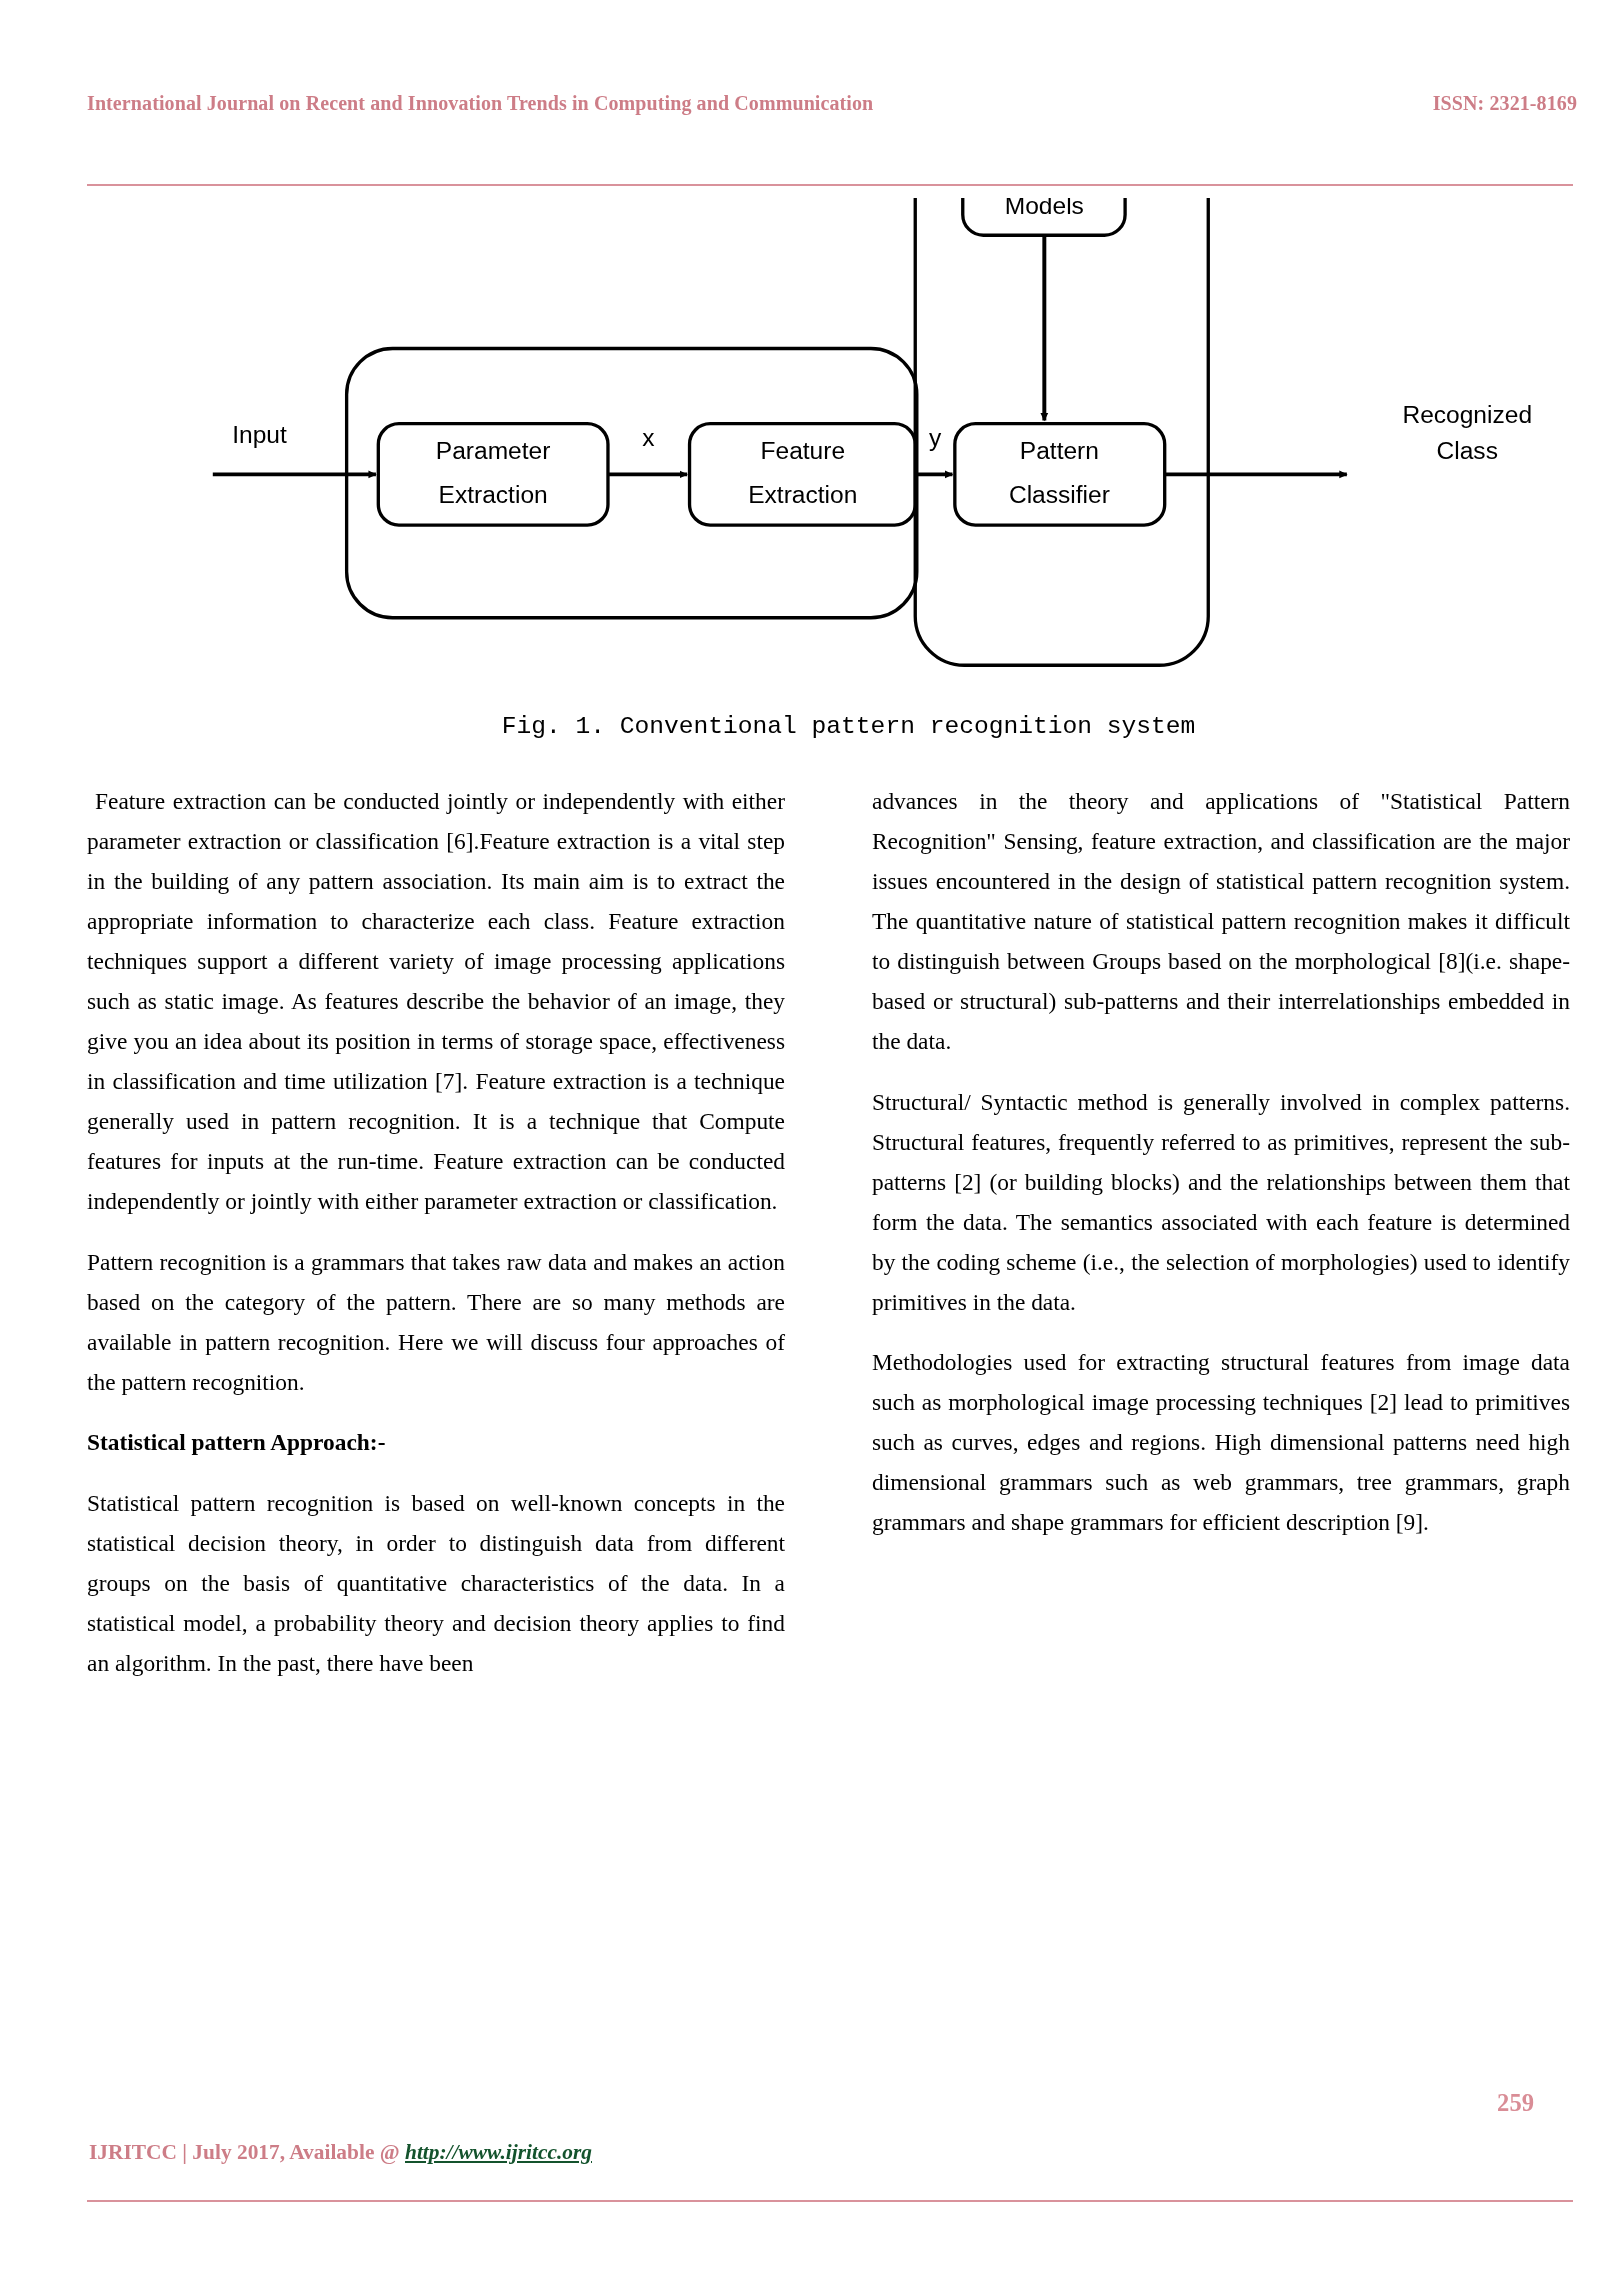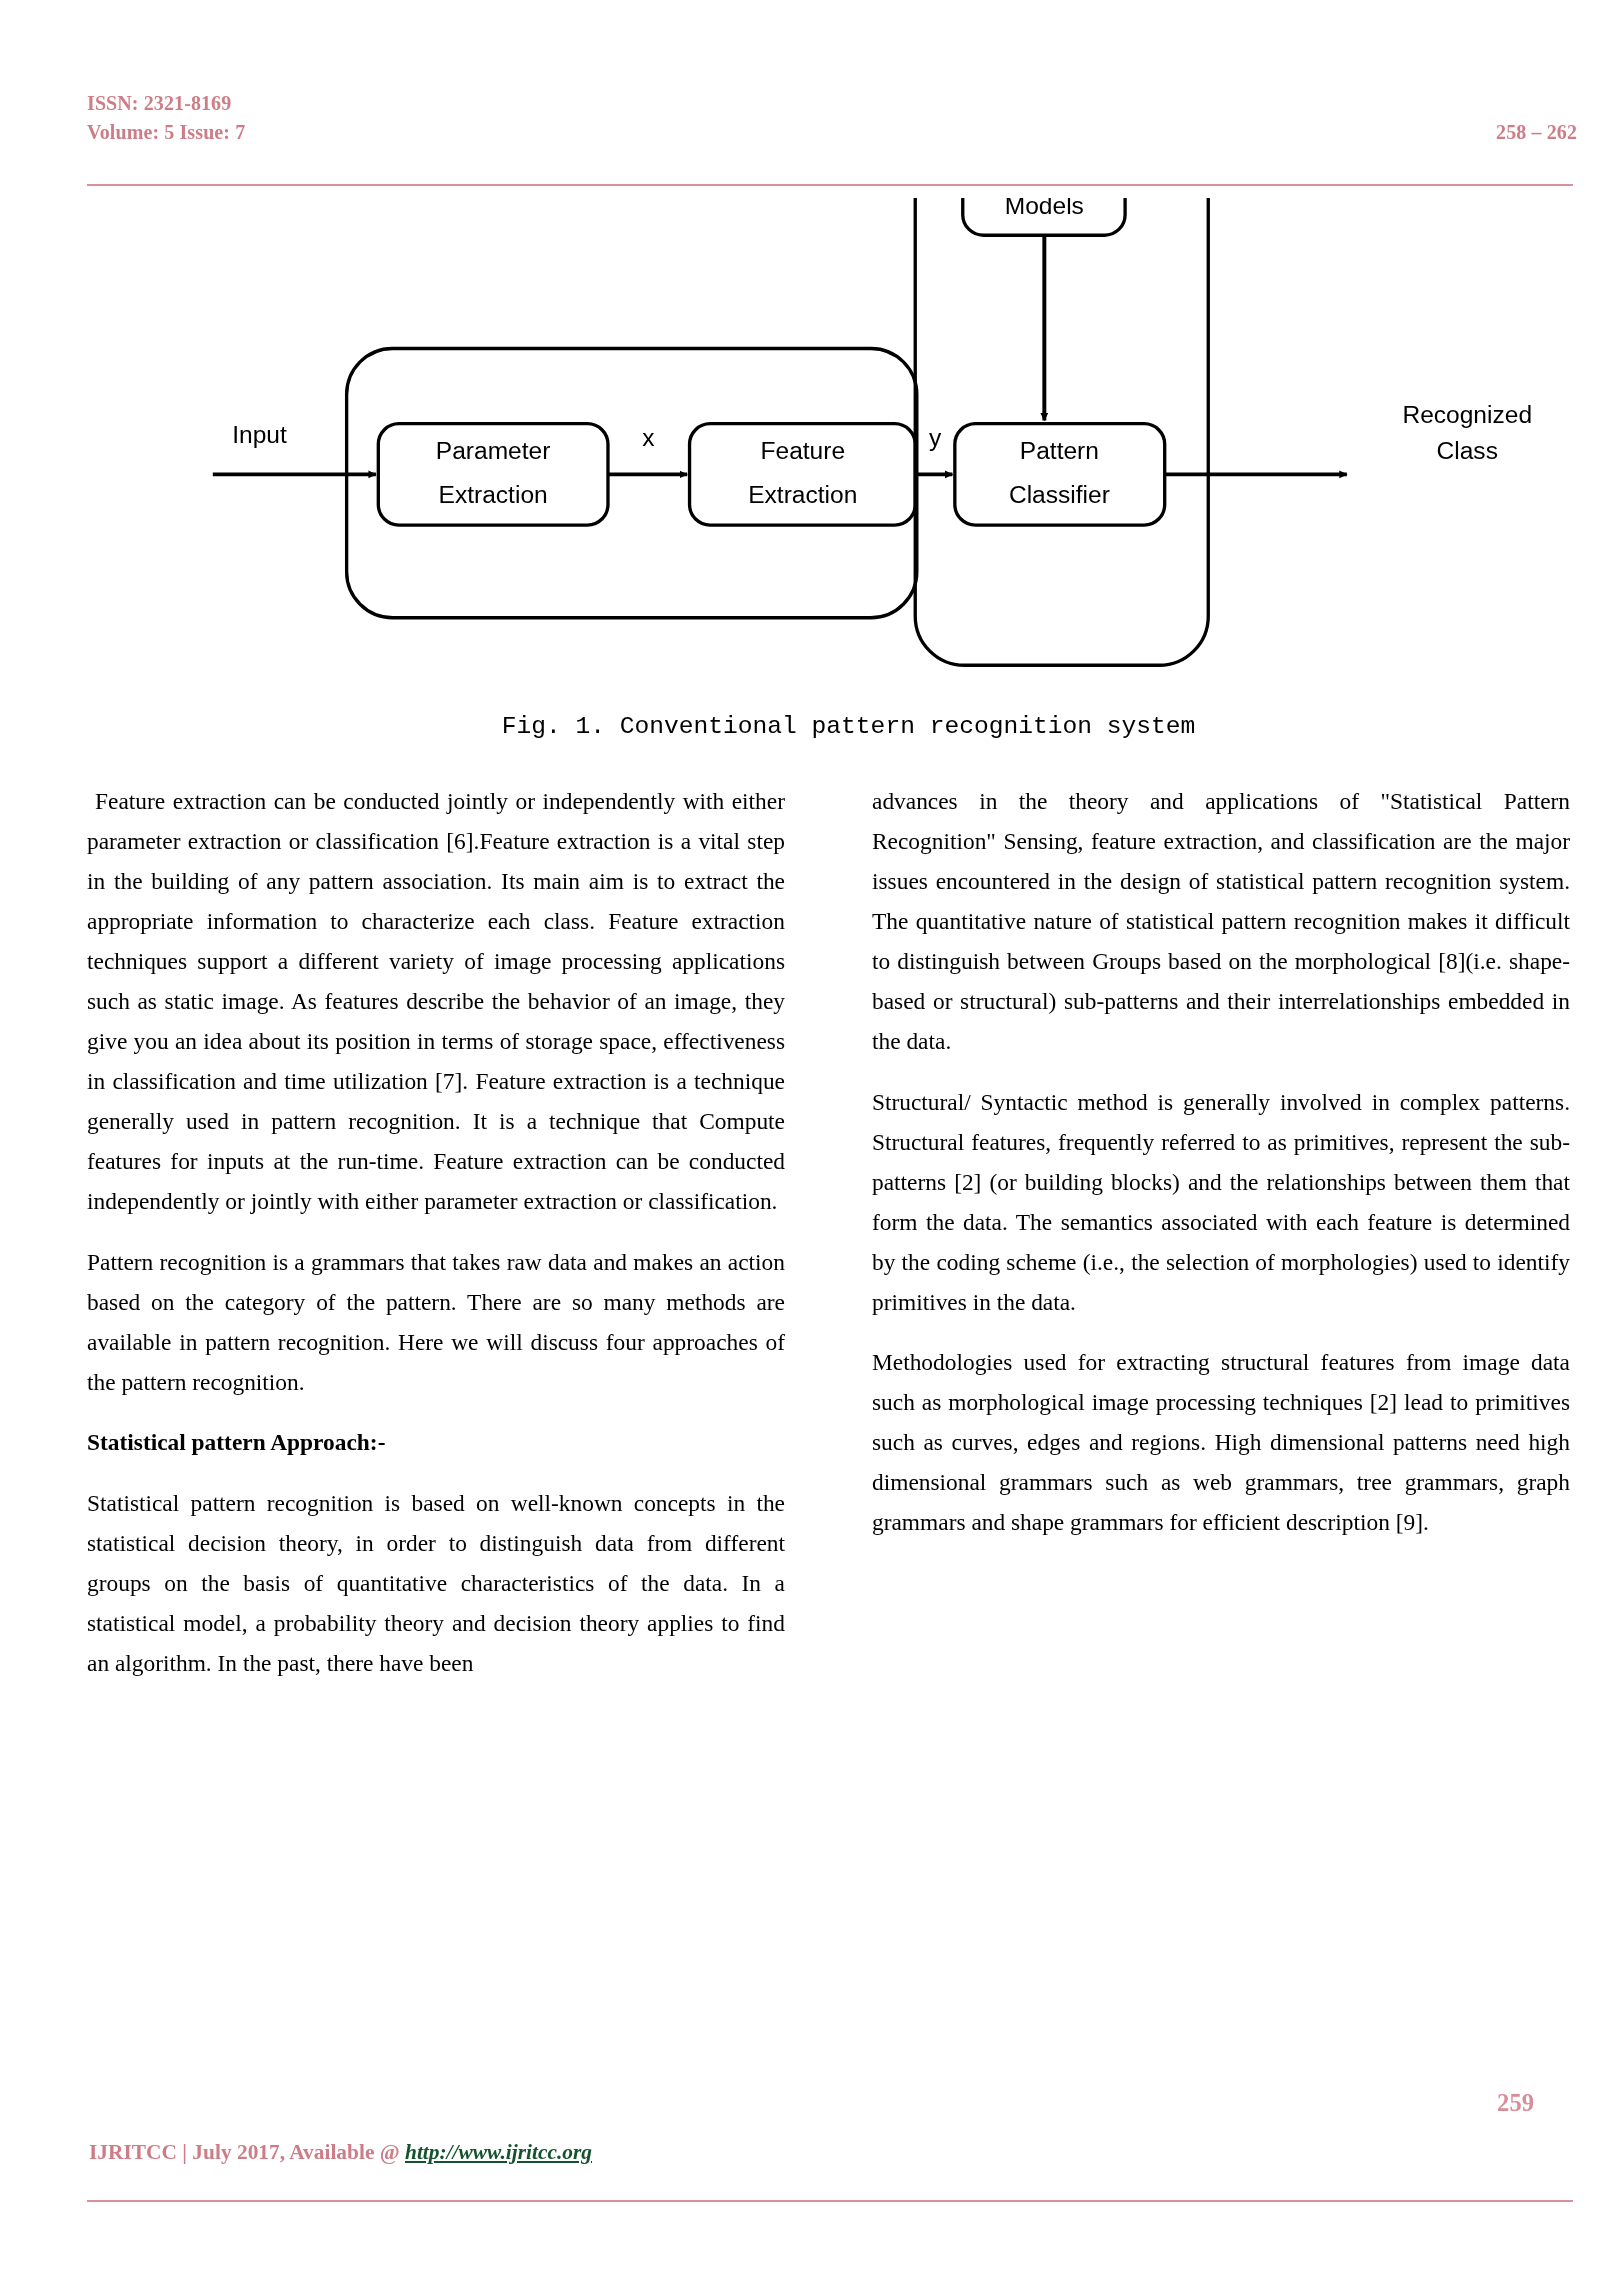--- a/index.html
+++ b/index.html
@@ -149,25 +149,22 @@
     background: #d9929b;
   }
 </style>
 </head>
 <body>
 
 <div class="page">
 
   <div class="header">
     <div class="hdr-row">
+      <span class="hdr-left">International Journal on Recent and Innovation Trends in Computing and Communication</span>
       <span class="hdr-right">ISSN: 2321-8169</span>
-    </div>
-    <div class="hdr-row">
-      <span class="hdr-left">Volume: 5 Issue: 7</span>
-      <span class="hdr-right">258 – 262</span>
     </div>
   </div>
   <div class="header-rule"></div>
 
   <div class="figure">
     <svg class="fig-svg" width="1623" height="491" viewBox="0 0 2048 620" xmlns="http://www.w3.org/2000/svg">
       <defs>
         <marker id="arrow" markerWidth="11" markerHeight="11" refX="9.5" refY="5.5" orient="auto" markerUnits="userSpaceOnUse">
           <path d="M0,0.6 L10.5,5.5 L0,10.4 z" fill="#000"></path>
         </marker>

